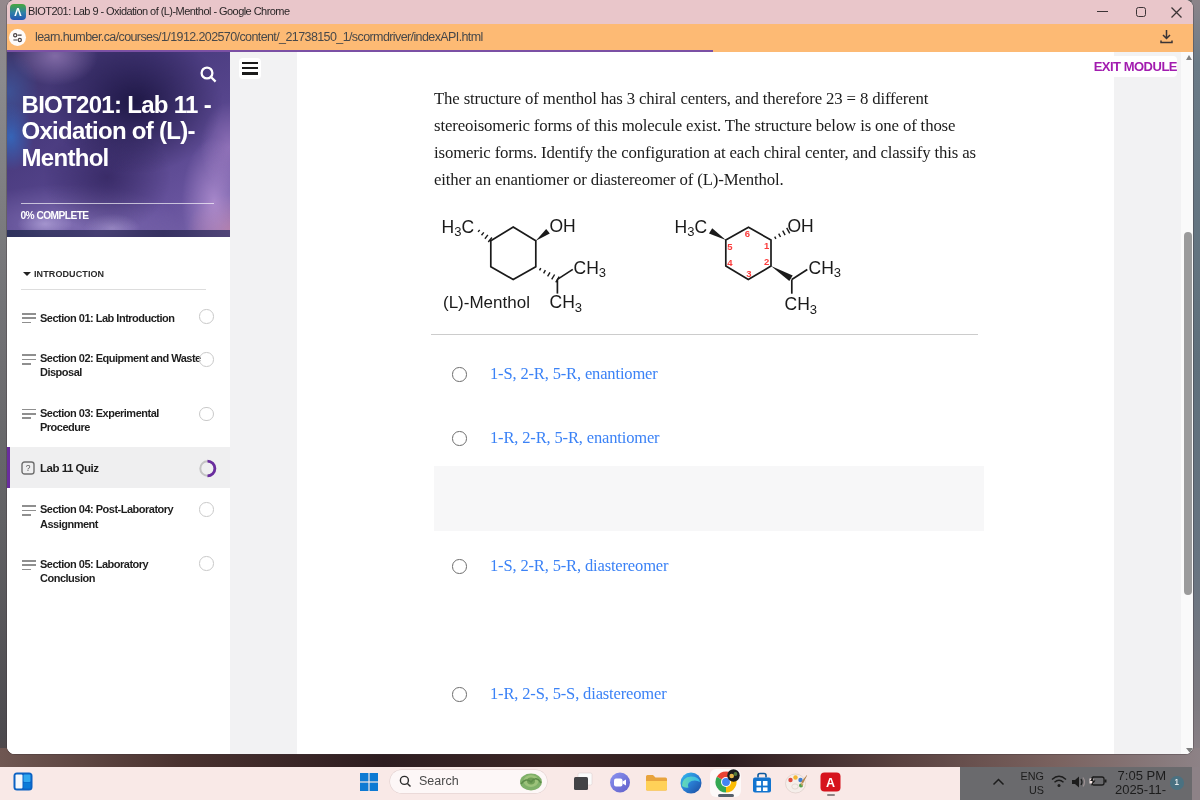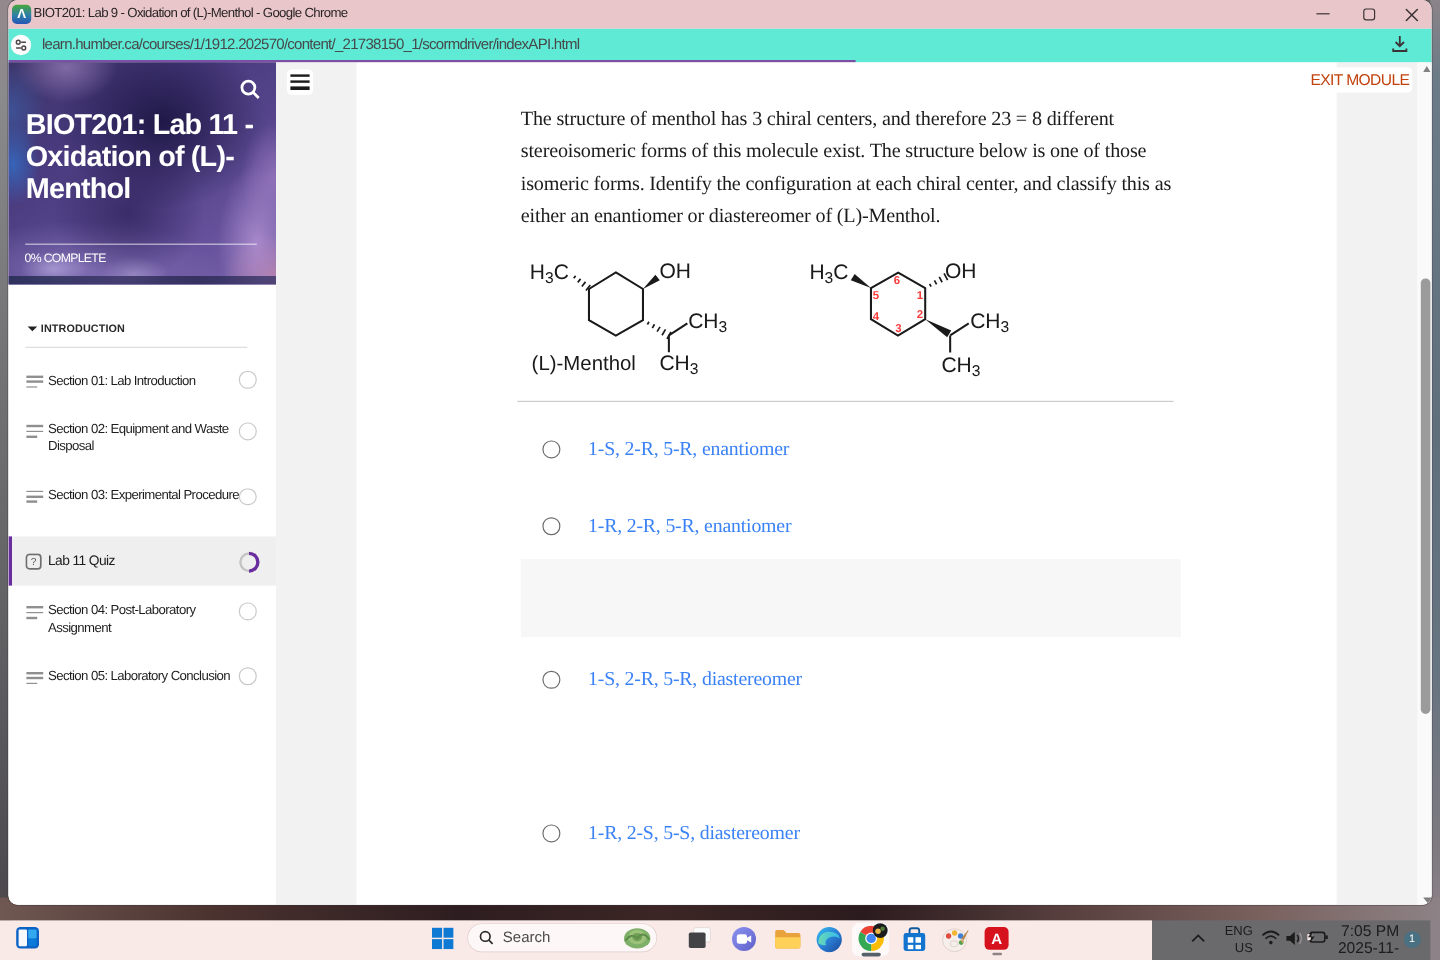--- a/index.html
+++ b/index.html
@@ -21,21 +21,21 @@
 
 #titlebar { left:0; top:0; width:100%; height:24px; background:#e9c6ca; }
 #favicon { left:3px; top:4px; width:16px; height:16px; border-radius:4px;
   background:linear-gradient(180deg,#47a83c 0%,#2e7fa8 55%,#2356b4 100%); }
 #favicon span { position:absolute; left:0; top:1px; width:100%; text-align:center; color:#fff; font-size:11px; font-weight:bold; line-height:14px; }
 #wtitle { left:21px; top:5px; font-size:11px; color:#2a2527; letter-spacing:-0.55px; }
 #wmin { left:1090px; top:11px; width:11px; height:1.4px; background:#3c3436; }
 #wmax { left:1129px; top:7px; width:9.5px; height:9.5px; border:1.4px solid #3c3436; border-radius:2.5px; background:transparent; }
 #wclose { left:1164px; top:7px; width:11px; height:11px; }
 
-#urlbar { left:0; top:24px; width:100%; height:36px; background:#5eead4; border-bottom:1px solid #bcb5b7; }
+#urlbar { left:0; top:24px; width:100%; height:36px; background:#fdba74; border-bottom:1px solid #bcb5b7; }
 #siteico { left:2px; top:4.5px; width:17px; height:17px; border-radius:50%; background:#fdfbfb; }
 #urltext { left:28px; top:5.5px; font-size:12.5px; color:#47484a; letter-spacing:-0.6px; }
 #dlico { left:1150px; top:3px; }
 
 #purpleline { left:0; top:50px; width:706px; height:2.6px; background:#7b50a4; }
 
 
 #webarea { left:0; top:51.5px; width:100%; height:702.5px; background:#f2f2f3; }
 
 
@@ -52,51 +52,51 @@
    radial-gradient(55px 45px at 223px 178px, rgba(205,130,150,0.65), rgba(205,130,150,0) 78%),
    radial-gradient(35px 18px at 38px 172px, rgba(175,160,215,0.8), rgba(175,160,215,0) 80%),
    radial-gradient(35px 18px at 105px 176px, rgba(170,155,210,0.7), rgba(170,155,210,0) 80%),
    radial-gradient(140px 50px at 60px 172px, rgba(150,132,198,0.6), rgba(150,132,198,0) 80%),
    linear-gradient(148deg,#3d3469 0%,#483a7d 30%,#55448b 55%,#66529c 78%,#7a66ac 100%);
   background-color:#4c3f82; }
 #sidehdr .bench { position:absolute; left:0; top:178px; width:100%; height:7.5px; background:linear-gradient(90deg,#242c52,#3a3566 40%,#2c2a55 70%,#403a6e); opacity:.85; }
 #shsearch { left:189.5px; top:11px; }
 #shtitle { left:14.5px; top:40.5px; color:#fff; font-weight:bold; font-size:24px; line-height:26.4px; letter-spacing:-0.7px; }
 #shhr { left:14px; top:151px; width:193px; height:1.5px; background:rgba(255,255,255,0.65); }
-#shpct { left:13.5px; top:158.5px; color:#fff; font-weight:normal; font-size:10.2px; letter-spacing:-0.55px; }
+#shpct { left:13.5px; top:158.5px; color:#fff; font-weight:bold; font-size:10.2px; letter-spacing:-0.55px; }
 
 #nav { left:0; top:0; width:223px; height:100%; }
 #introhdr { left:16px; top:217.8px; font-size:9px; font-weight:bold; color:#2a2a2a; letter-spacing:0.1px; }
 #introtri { width:0; height:0; border-left:4px solid transparent; border-right:4px solid transparent; border-top:4.5px solid #222; }
 #navhr { left:14px; top:237.5px; width:185px; height:1px; background:#dddddd; }
 .navitem { left:0; width:223px; }
 .nicon { position:absolute; left:14.5px; top:1.5px; width:14px; height:11px; }
 .nicon i { position:absolute; left:0; height:1.8px; background:#8f8f8f; display:block; }
-.ntext { position:absolute; left:33px; top:0; width:162px; font-size:11px; font-weight:normal; color:#1e1e1e; line-height:14.2px; letter-spacing:-0.5px; }
+.ntext { position:absolute; left:33px; top:0; width:162px; font-size:11px; font-weight:bold; color:#1e1e1e; line-height:14.2px; letter-spacing:-0.5px; }
 .ncirc { position:absolute; left:192px; width:14.5px; height:14.5px; border:1.8px solid #c9c9c9; border-radius:50%; }
 #quizrow { left:0; top:395.2px; width:223px; height:41.7px; background:#efeff0; border-left:3.5px solid #6a2d9e; }
 
 
 #gutter { left:223px; top:0; width:67px; height:100%; background:#f2f2f3; }
 #hamb { left:9px; top:6px; width:21.5px; height:21.5px; background:#fff; border-radius:4px; }
 #hamb i { position:absolute; left:3px; width:15.5px; height:2.6px; background:#1b1b1b; display:block; }
 
 
 #card { left:290px; top:0; width:817px; height:100%; background:#fff; font-family:"Liberation Serif", serif; }
 #para { left:137px; top:33.5px; width:600px; font-size:16.8px; line-height:27px; color:#1c1c1c; letter-spacing:-0.15px; }
 #chemsvg { left:133px; top:156.5px; }
 #chemhr { left:134px; top:282.5px; width:547px; height:1px; background:#cccccc; }
 .optrow { left:137px; width:560px; height:24px; }
 .optcirc { position:absolute; left:18px; top:0.5px; width:14.5px; height:14.5px; border:1.6px solid #6e6e6e; border-radius:50%; }
 .opttext { position:absolute; left:56px; top:-3px; font-size:16.5px; color:#3b82f6; letter-spacing:-0.15px; }
 #opthl { left:137px; top:414.5px; width:550px; height:65px; background:#f7f7f8; }
 
 
 #rightgray { left:1107px; top:0; width:74px; height:100%; background:#f2f2f3; }
-#exitbtn { left:1085px; top:4.5px; width:85px; height:21px; background:#fff; border-radius:4px; text-align:left; font-size:13px; font-weight:normal; color:#c2410c; line-height:21px; letter-spacing:-0.5px; white-space:nowrap; }
+#exitbtn { left:1085px; top:4.5px; width:85px; height:21px; background:#fff; border-radius:4px; text-align:right; font-size:13px; font-weight:bold; color:#a21caf; line-height:21px; letter-spacing:-0.5px; white-space:nowrap; }
 
 
 #sbar { left:1174px; top:0; width:14.5px; height:100%; background:#fafafa; }
 #sthumb { left:3px; top:180.5px; width:8px; height:363px; background:#9b9b9b; border-radius:4px; }
 .sarr { left:4.5px; width:0; height:0; border-left:3.5px solid transparent; border-right:3.5px solid transparent; }
 #sarrup { top:3px; border-bottom:5px solid #828282; }
 #sarrdn { top:696.5px; border-top:5.5px solid #7e7e7e; border-left:4px solid transparent; border-right:4px solid transparent; }
 
 
 #taskbar { left:0; top:767px; width:960px; height:33px; background:#f9e9e7; }

